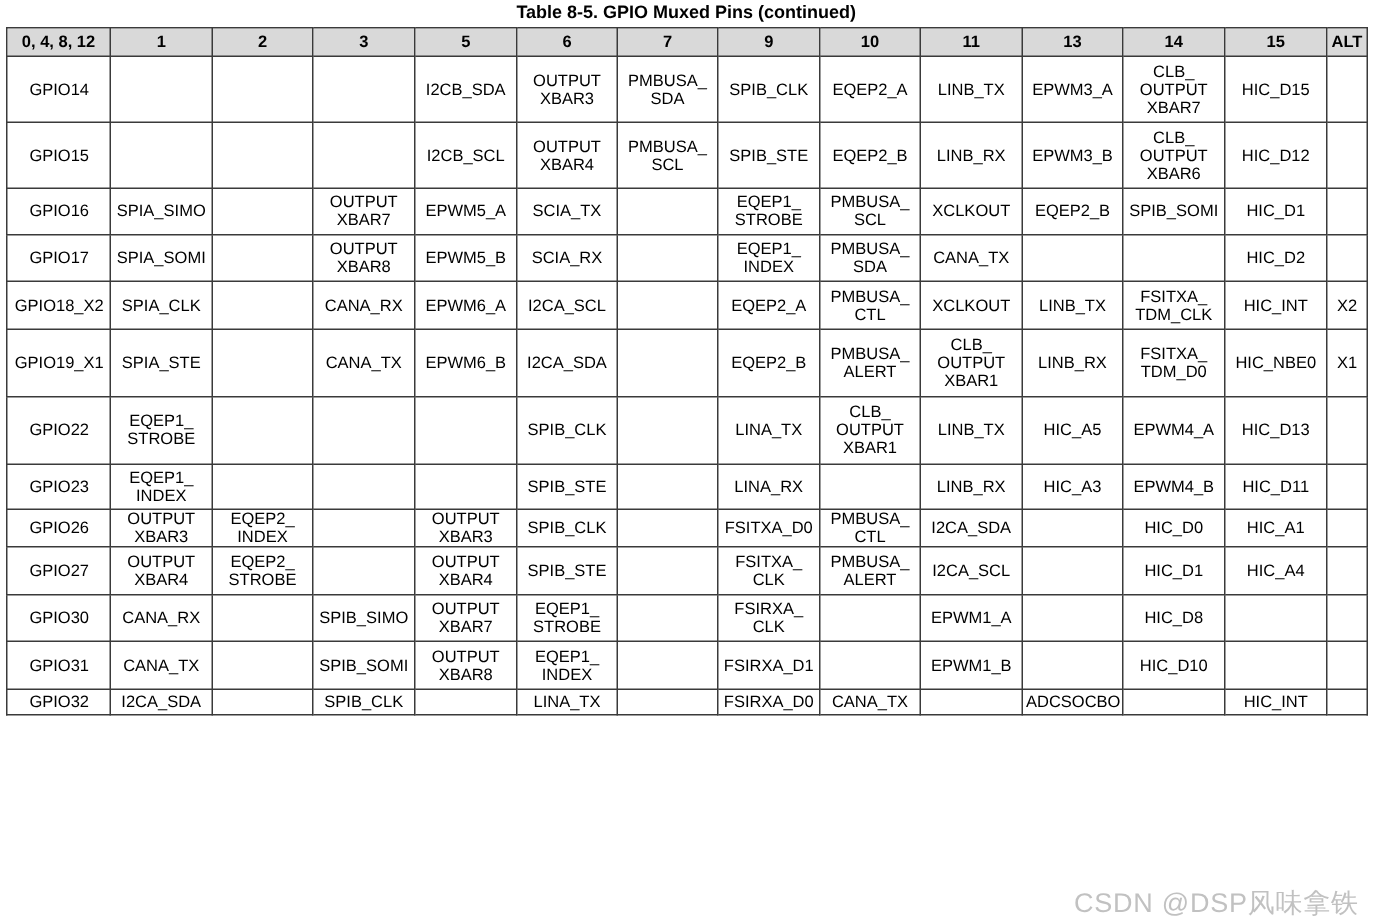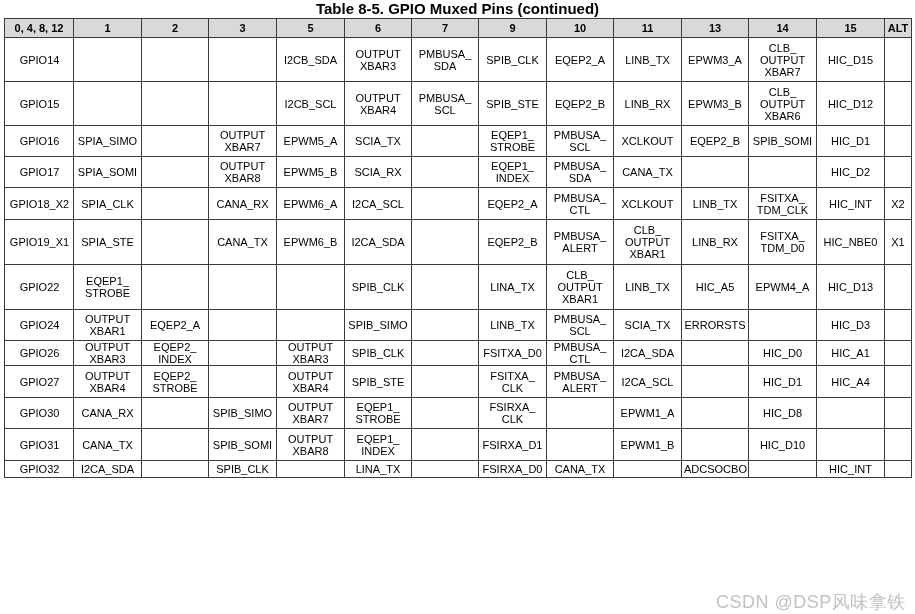--- a/index.html
+++ b/index.html
@@ -1,17 +1,17 @@
 <!DOCTYPE html>
 <html><head>
 <meta charset="utf-8">
 <style>
   html, body { margin: 0; padding: 0; background: #ffffff; }
   body { width: 915px; height: 614px; position: relative; overflow: hidden; font-family: "Liberation Sans", sans-serif; color: #000; }
-  .title { position: absolute; left: 0; top: 1px; width: 915px; text-align: center; font-weight: bold; font-size: 15px; line-height: 15px; }
+  .title { position: absolute; left: 0; top: 1px; width: 915px; text-align: center; font-weight: bold; font-size: 12px; line-height: 15px; }
   table { position: absolute; left: 4px; top: 18px; border-collapse: collapse; table-layout: fixed; width: 907px; }
   th, td { border: 1px solid #3a3a3a; padding: 0 2px; font-size: 11px; line-height: 12px; text-align: center; vertical-align: middle; white-space: pre-line; overflow: hidden; }
   th { background: #d9d9d9; font-weight: bold; height: 18px; margin-top: 28px; }
   td.pin { text-align: center; padding-left: 3px; }
   .watermark { position: absolute; left: 716px; top: 590px; font-size: 18px; color: rgba(160,160,160,0.65); letter-spacing: 0.5px; pointer-events: none; white-space: nowrap; }
 </style>
 </head>
 <body>
 
 <div class="title">Table 8-5. GPIO Muxed Pins (continued)</div>
@@ -180,36 +180,35 @@
         <td>LINA_TX</td>
         <td>CLB_
 OUTPUT
 XBAR1</td>
         <td>LINB_TX</td>
         <td>HIC_A5</td>
         <td>EPWM4_A</td>
         <td>HIC_D13</td>
         <td></td>
       </tr>
-      <tr style="height: 31px;">
-        <td class="pin">GPIO24</td>
-        <td>OUTPUT
-XBAR1</td>
-        <td>EQEP2_A</td>
-        <td></td>
-        <td></td>
-        <td>SPIB_SIMO</td>
-        <td></td>
-        <td>LINB_TX</td>
-        <td>PMBUSA_
-SCL</td>
-        <td>SCIA_TX</td>
-        <td>ERRORSTS</td>
-        <td></td>
-        <td>HIC_D3</td>
+      <tr style="height: 30px;">
+        <td class="pin">GPIO23</td>
+        <td>EQEP1_
+INDEX</td>
+        <td></td>
+        <td></td>
+        <td></td>
+        <td>SPIB_STE</td>
+        <td></td>
+        <td>LINA_RX</td>
+        <td></td>
+        <td>LINB_RX</td>
+        <td>HIC_A3</td>
+        <td>EPWM4_B</td>
+        <td>HIC_D11</td>
         <td></td>
       </tr>
       <tr style="height: 14px;">
         <td class="pin">GPIO26</td>
         <td>OUTPUT
 XBAR3</td>
         <td>EQEP2_
 INDEX</td>
         <td></td>
         <td>OUTPUT

